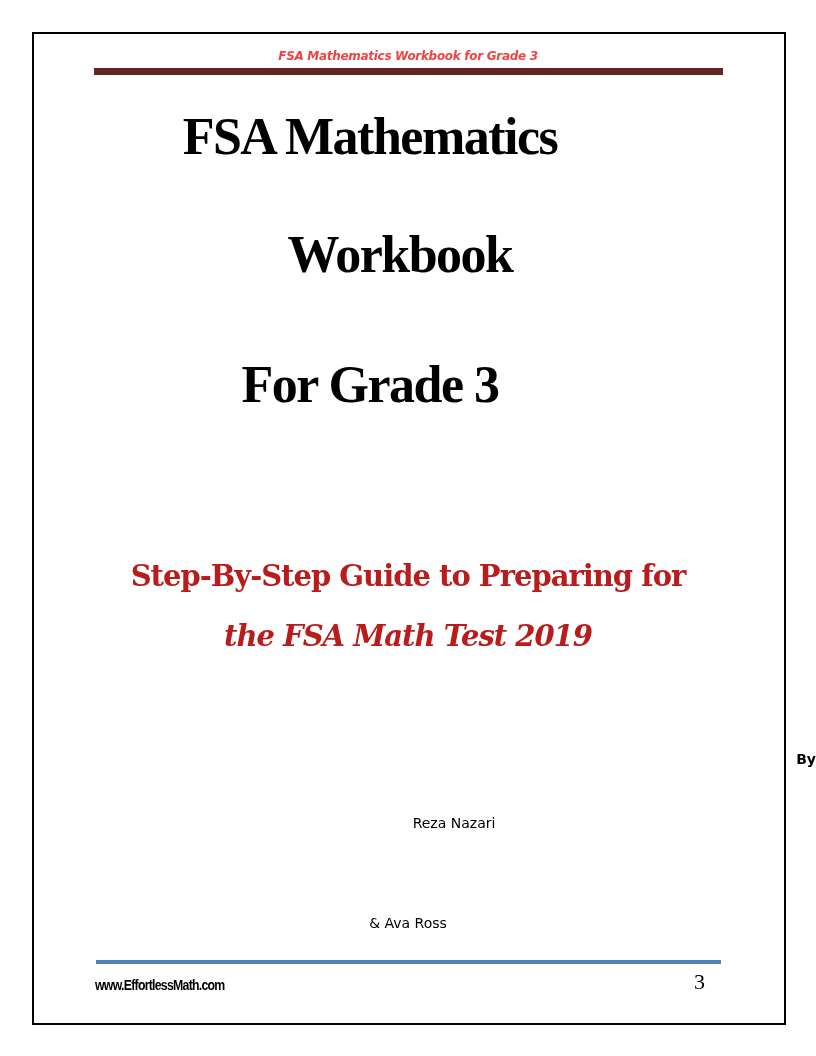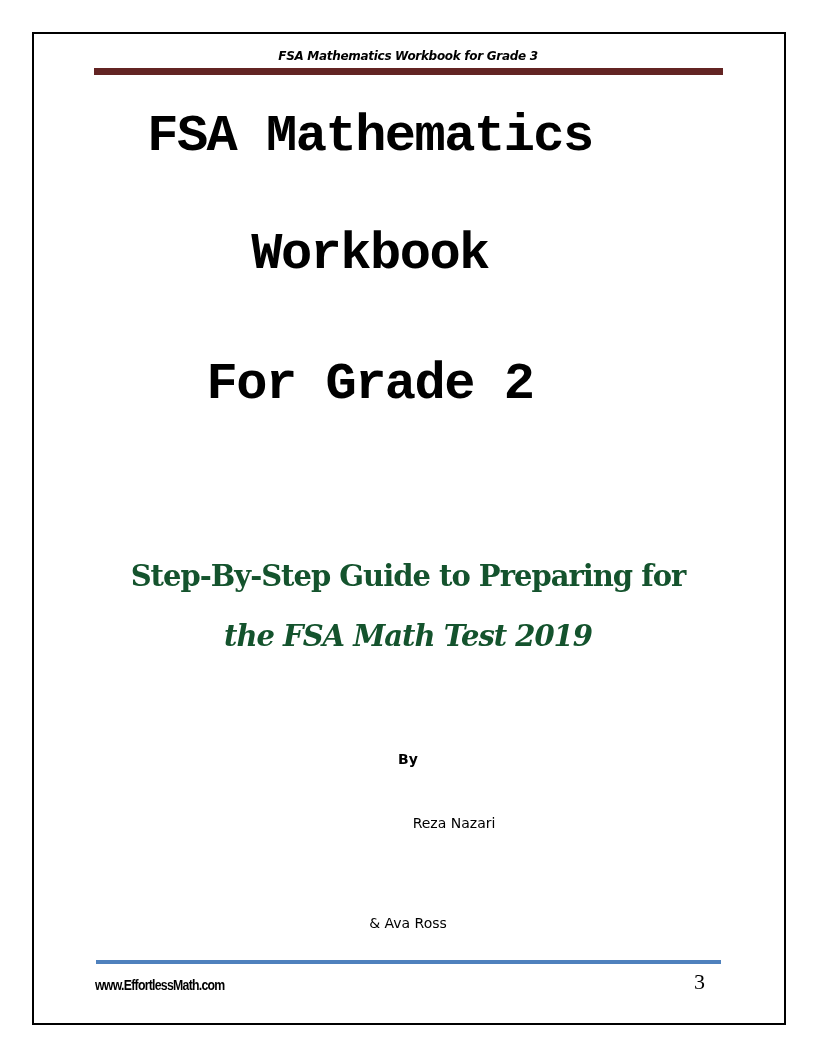--- a/index.html
+++ b/index.html
@@ -28,70 +28,70 @@
       position: absolute;
       left: 0;
       width: 816px;
       top: 49px;
       text-align: center;
       font-family: "DejaVu Sans", sans-serif;
       font-style: italic;
       font-weight: bold;
       font-size: 12px;
       letter-spacing: -0.3px;
-      color: #000000;
+      color: #ef4444;
     }
     .header-rule {
       position: absolute;
       left: 94px;
       top: 68px;
       width: 629px;
       height: 7px;
       background: #632423;
     }
     .title-line {
       position: absolute;
       left: 0;
       width: 740px;
       text-align: center;
-      font-family: Liberation Mono, monospace;
+      font-family: Liberation Serif, serif;
       font-weight: bold;
       font-size: 52px;
       letter-spacing: -1.5px;
       color: #000;
       line-height: 1;
     }
     .title-1 { top: 111px; }
-    .title-2 { top: 229px; }
+    .title-2 { top: 229px; margin-left: 30px; }
     .title-3 { top: 359px; }
     .subtitle-line {
       position: absolute;
       left: 0;
       width: 816px;
       text-align: center;
       font-family: "DejaVu Serif", serif;
       font-weight: bold;
       font-size: 29px;
       letter-spacing: -1px;
-      color: #14532d;
+      color: #b91c1c;
       line-height: 1;
     }
     .subtitle-1 { top: 562px; }
     .subtitle-2 { top: 622px; font-style: italic; }
     .byline {
       position: absolute;
       left: 0;
       width: 816px;
       text-align: center;
       font-family: "DejaVu Sans", sans-serif;
       font-size: 14px;
       color: #000;
       line-height: 1;
     }
-    .by-label { top: 752px; font-weight: bold; }
+    .by-label { top: 752px; font-weight: bold; text-align: right; }
     .author-1 { top: 816px; padding-left: 46px; }
     .author-2 { top: 916px; }
     .footer-rule {
       position: absolute;
       left: 96px;
       top: 960px;
       width: 625px;
       height: 4px;
       background: #4f81bd;
     }
@@ -119,21 +119,21 @@
 </head>
 <body>
 
 <div class="page-frame"></div>
 
 <div class="running-header">FSA Mathematics Workbook for Grade 3</div>
 <div class="header-rule"></div>
 
 <div class="title-line title-1">FSA Mathematics</div>
 <div class="title-line title-2">Workbook</div>
-<div class="title-line title-3">For Grade 2</div>
+<div class="title-line title-3">For Grade 3</div>
 
 <div class="subtitle-line subtitle-1">Step-By-Step Guide to Preparing for</div>
 <div class="subtitle-line subtitle-2">the FSA Math Test 2019</div>
 
 <div class="byline by-label">By</div>
 <div class="byline author-1">Reza Nazari</div>
 <div class="byline author-2">&amp; Ava Ross</div>
 
 <div class="footer-rule"></div>
 <div class="footer-url">www.EffortlessMath.com</div>

